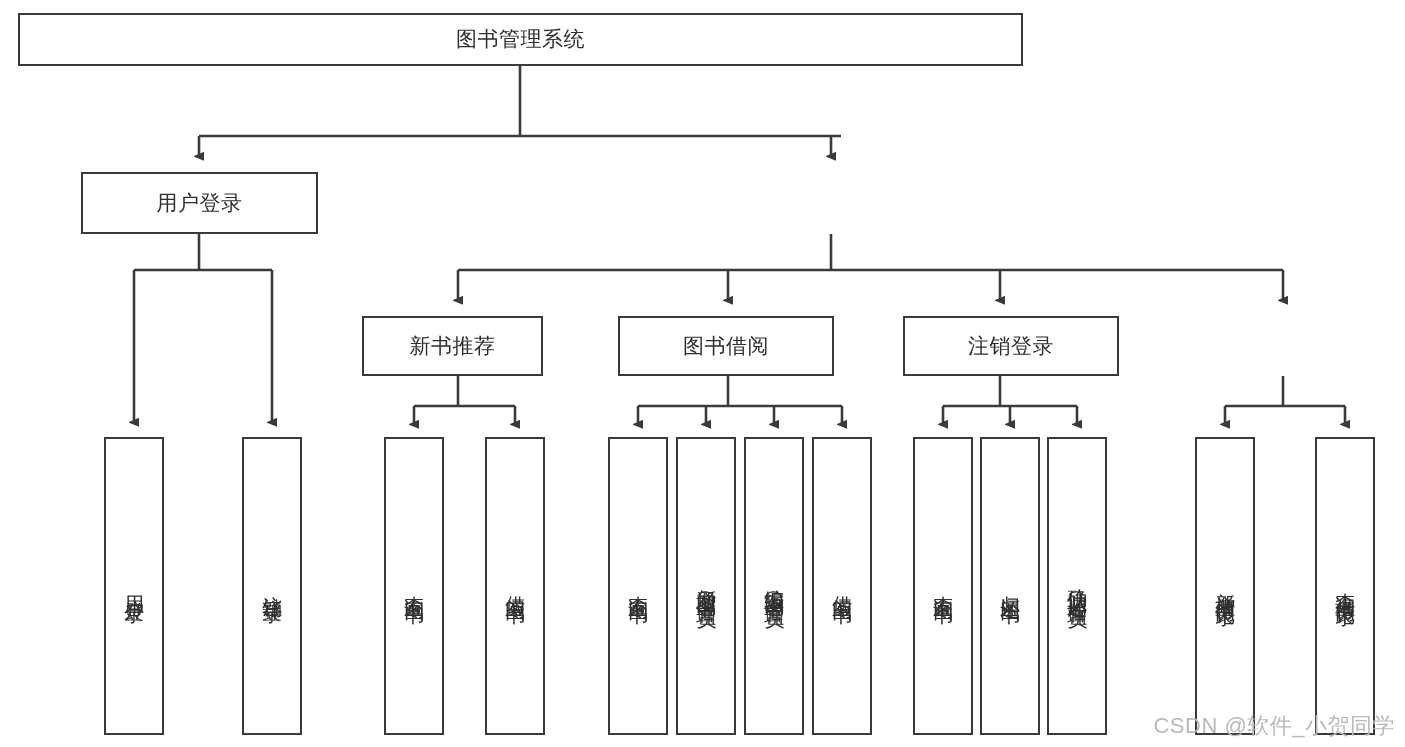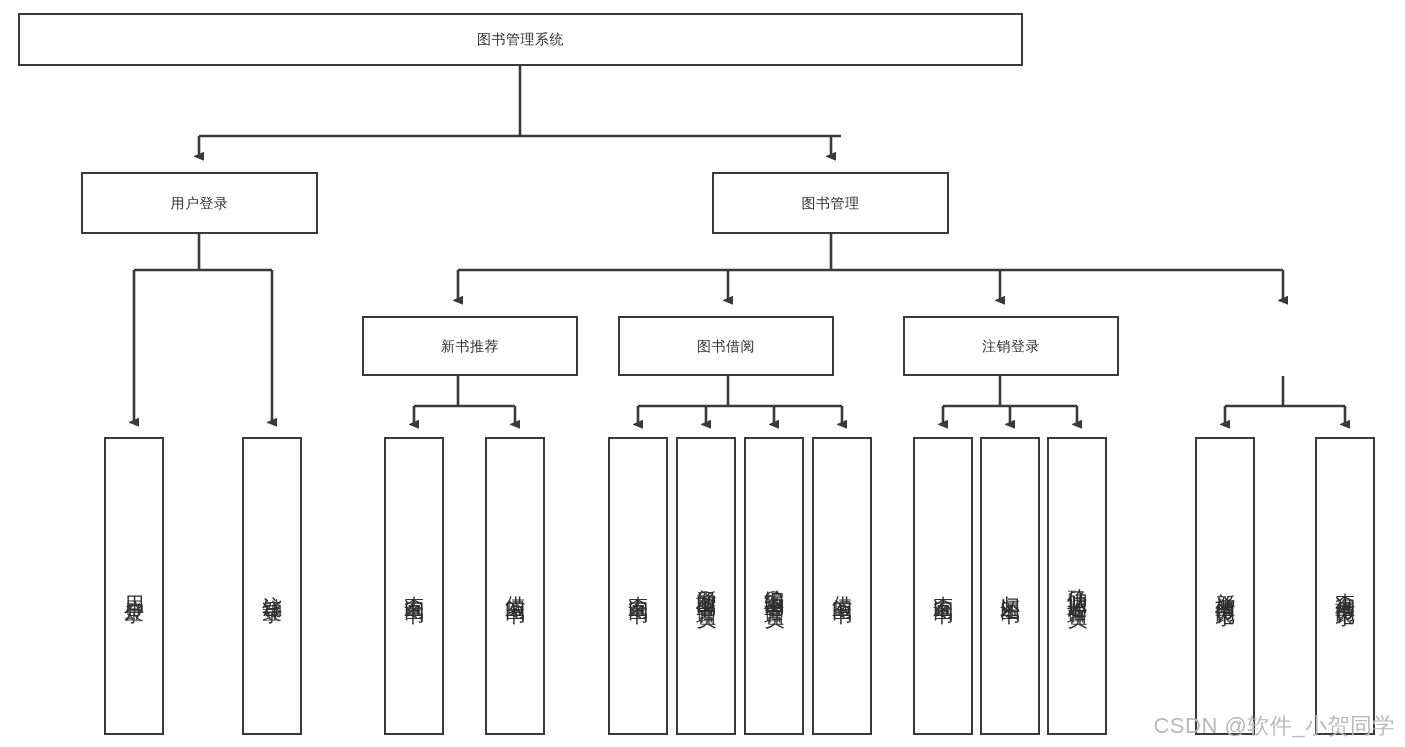--- a/index.html
+++ b/index.html
@@ -30,21 +30,21 @@
     box-sizing: border-box;
     background: #ffffff;
     border: 2px solid #3a3a3a;
     display: flex;
     align-items: center;
     justify-content: center;
     color: #2e2e2e;
     line-height: 1.18;
   }
   .node.horiz {
-    font-size: 14px;
+    font-size: 21px;
     letter-spacing: 0.5px;
   }
   .node.vert {
     font-size: 20px;
     padding: 6px 0;
   }
   .node.vert .vlabel {
     writing-mode: vertical-rl;
     text-orientation: upright;
     letter-spacing: 3px;
@@ -120,25 +120,22 @@
     </g>
   </svg>
 
   <div class="node horiz" style="left:18px; top:13px; width:1005px; height:53px;">
     <span class="hlabel">图书管理系统</span>
   </div>
 
   <div class="node horiz" style="left:81px; top:172px; width:237px; height:62px;">
     <span class="hlabel">用户登录</span>
   </div>
-  <div class="node horiz" style="left:712px; top:172px; width:237px; height:62px;">
-    <span class="hlabel">图书管理</span>
-  </div>
 
-  <div class="node horiz" style="left:362px; top:316px; width:216px; height:60px;">
+  <div class="node horiz" style="left:362px; top:316px; width:181px; height:60px;">
     <span class="hlabel">新书推荐</span>
   </div>
   <div class="node horiz" style="left:618px; top:316px; width:216px; height:60px;">
     <span class="hlabel">图书借阅</span>
   </div>
   <div class="node horiz" style="left:903px; top:316px; width:216px; height:60px;">
     <span class="hlabel">注销登录</span>
   </div>
 
   <div class="node vert" style="left:104px; top:437px; width:60px; height:298px;">

